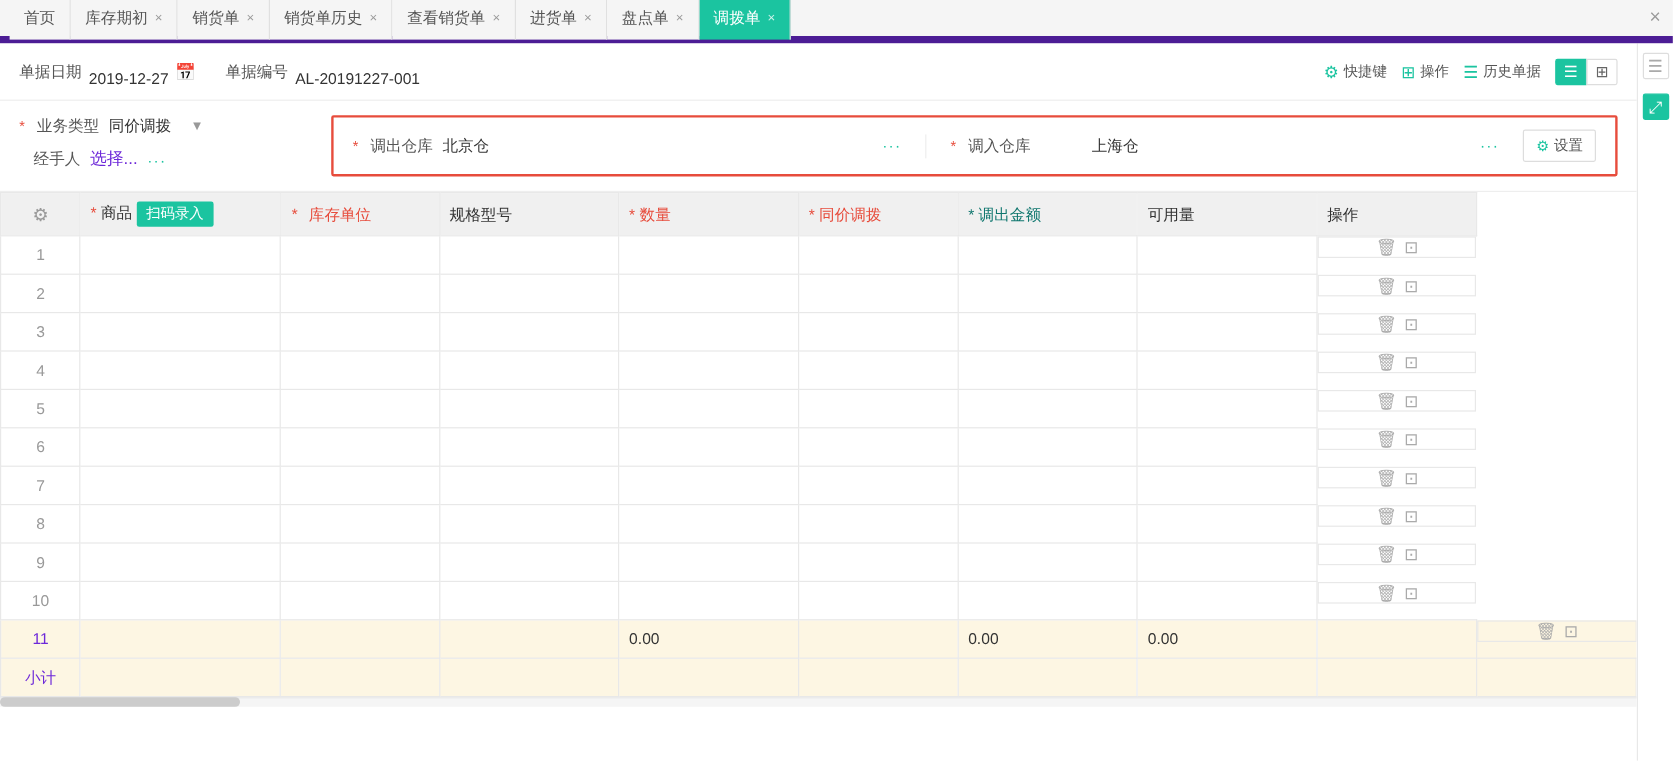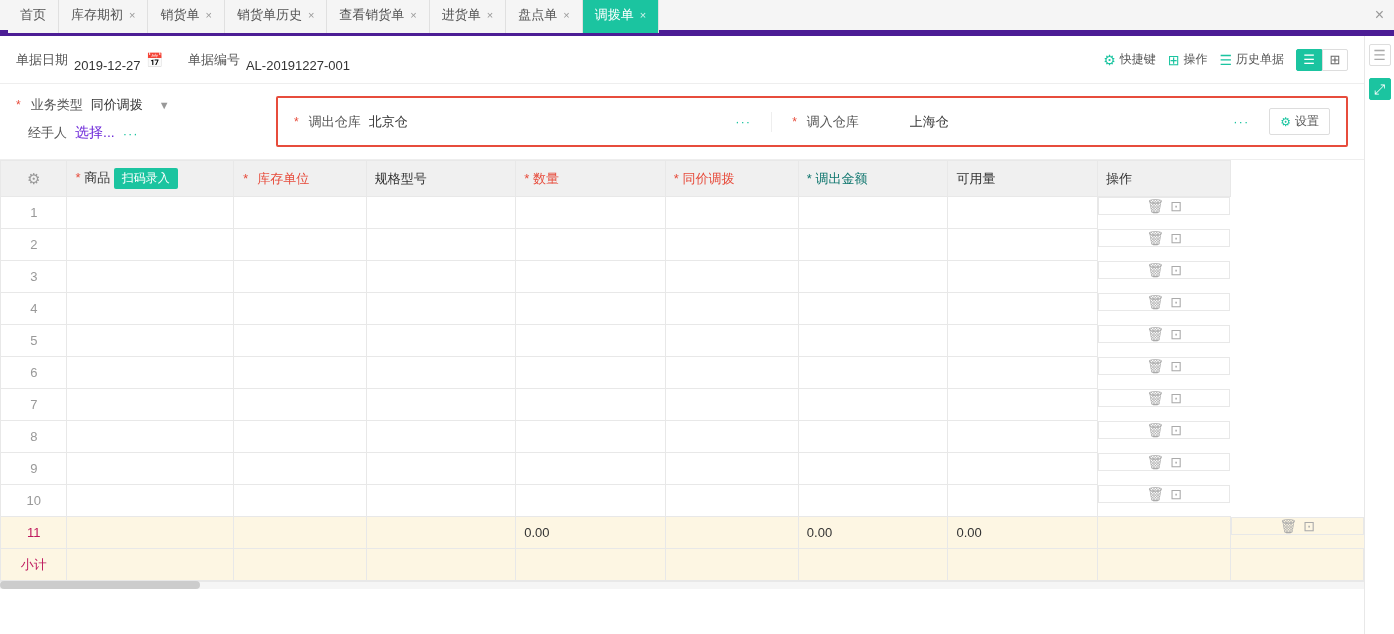--- a/index.html
+++ b/index.html
@@ -226,21 +226,21 @@
       white-space: nowrap;
       overflow: hidden;
     }
     tbody td.row-num {
       color: #999;
       text-align: center;
       width: 40px;
     }
     tbody td.subtotal-label {
       text-align: center;
-      color: #be185d;
+      color: #6d28d9;
     }
     .scan-btn {
       display: inline-block;
       background: #1bc4a0;
       color: #fff;
       font-size: 12px;
       padding: 2px 8px;
       border-radius: 2px;
       cursor: pointer;
     }

